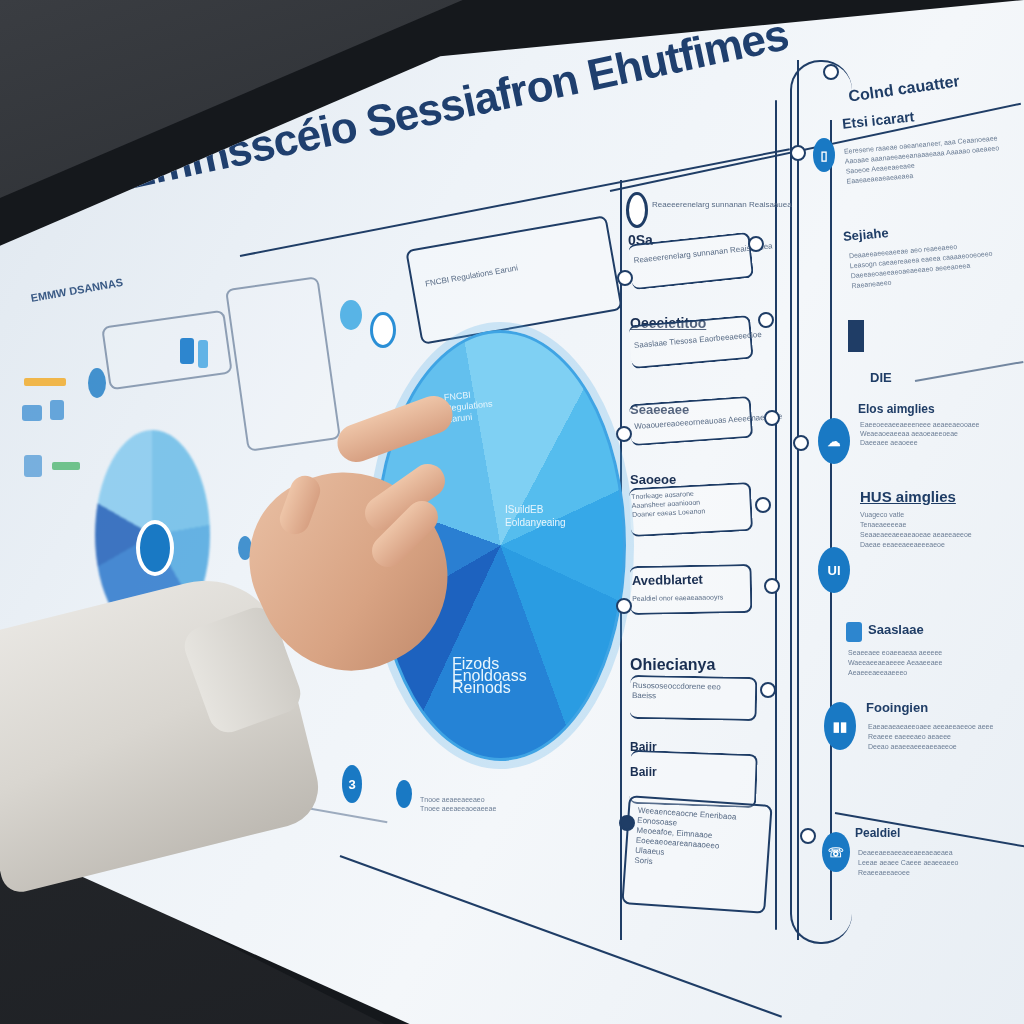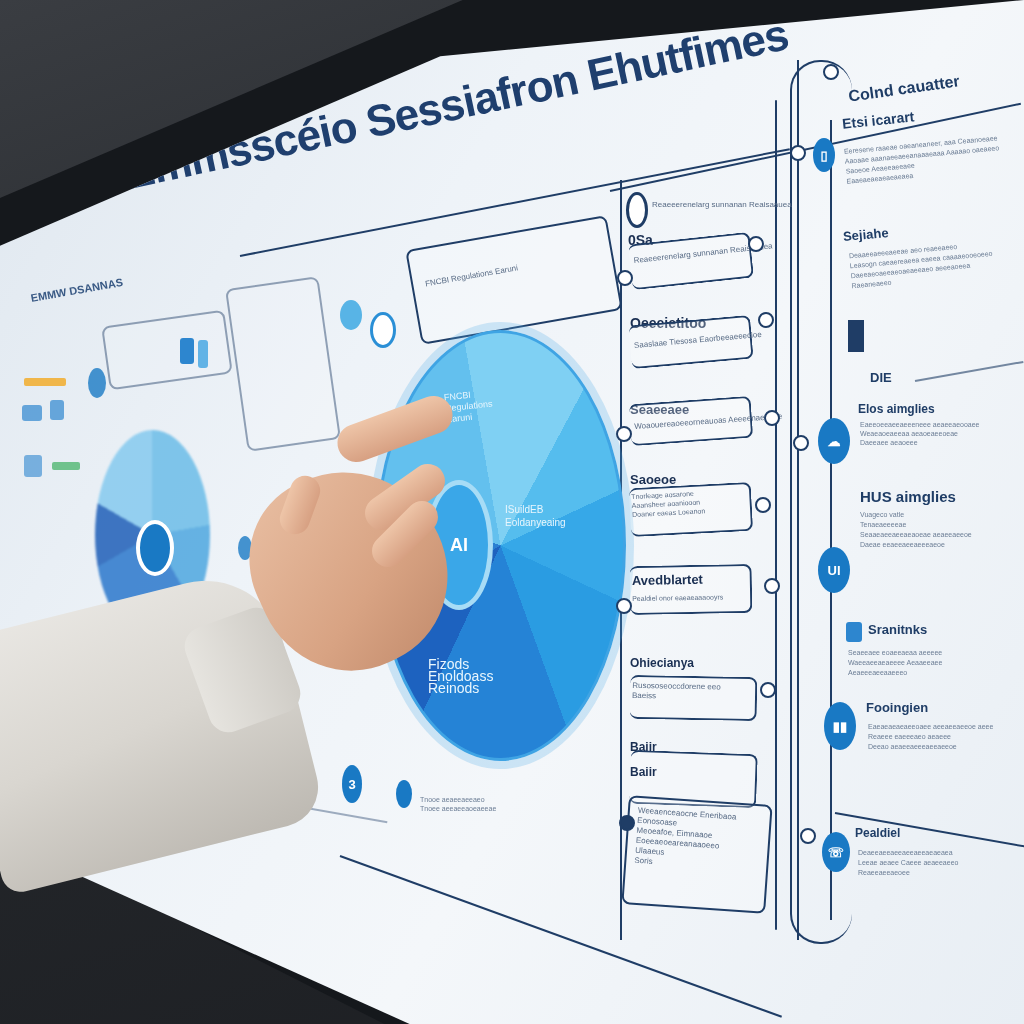--- a/index.html
+++ b/index.html
@@ -75,44 +75,41 @@
     <div class="bubble" style="left:370px;top:312px;width:20px;height:30px;border:3px solid #2a8fd6;background:#fff;"></div>
 
     <div class="pie" style="left:95px;top:430px;width:115px;height:210px;
       background:conic-gradient(#6cbde8 0deg 80deg,#4ea7e0 80deg 150deg,#2b78cc 150deg 240deg,#1f5fb8 240deg 300deg,#86caef 300deg 360deg);opacity:.85;filter:blur(1px);"></div>
     <div class="bubble" style="left:136px;top:520px;width:30px;height:48px;border:4px solid #fff;"></div>
     <div class="bubble" style="left:238px;top:536px;width:14px;height:24px;opacity:.8"></div>
 
     <div class="pie" style="left:375px;top:330px;width:245px;height:425px;border:3px solid #3fa4e4;
       background:conic-gradient(from -10deg,#7fd0f3 0deg 38deg,#55bdee 38deg 75deg,#36a8e8 75deg 125deg,#2a9ce2 125deg 170deg,#2583d6 170deg 215deg,#1d62bf 215deg 250deg,#2a7fd2 250deg 300deg,#63c0ee 300deg 360deg);
       box-shadow:0 0 0 8px rgba(80,170,230,.25);"></div>
-    <div class="bubble" style="left:425px;top:480px;width:58px;height:120px;background:#3aa7e8;border:5px solid #a7dcf6;">
-      <span style="font-size:18px;">AI</span>
-    </div>
     <div style="position:absolute;left:445px;top:390px;color:#e9f6fd;font-size:9px;white-space:pre;line-height:11px;transform:rotate(-6deg);">FNCBI
 Regulations
 Earuni</div>
     <div style="position:absolute;left:505px;top:503px;color:#e9f6fd;font-size:10px;white-space:pre;line-height:13px;">ISuildEB
 Eoldanyeaing</div>
-    <div style="position:absolute;left:428px;top:658px;color:#e9f6fd;font-size:14px;white-space:pre;line-height:12px;">Fizods
+    <div style="position:absolute;left:452px;top:658px;color:#e9f6fd;font-size:16px;white-space:pre;line-height:12px;">Fizods
 Enoldoass
 Reinods</div>
     <div style="position:absolute;left:400px;top:605px;color:#e9f6fd;font-size:7px;white-space:pre;line-height:9px;">Eueis
 Eeciass</div>
 
     <div class="bubble" style="left:626px;top:192px;width:16px;height:30px;background:#fff;border:3px solid #1f3d66;"></div>
     <div class="card-text" style="left:652px;top:200px;">Reaeeerenelarg sunnanan
 Reaisaauea</div>
     <div class="card-title" style="left:628px;top:232px;font-size:14px;">0Sa</div>
     <div class="card" style="left:630px;top:238px;width:120px;height:42px;transform:rotate(-6deg);border-left:none;">
       <div class="card-text" style="left:4px;top:10px;">Reaeeerenelarg sunnanan
 Reaisaauea</div>
     </div>
 
-    <div class="card-title" style="left:630px;top:315px;font-size:14px;">Oeeeietitoo</div>
+    <div class="card-title" style="left:630px;top:315px;font-size:14px;text-decoration:underline;">Oeeeietitoo</div>
     <div class="card" style="left:630px;top:320px;width:120px;height:40px;transform:rotate(-5deg);border-left:none;">
       <div class="card-text" style="left:4px;top:14px;">Saaslaae Tiesosa
 Eaorbeeaeeecloe</div>
     </div>
 
     <div class="card-title" style="left:630px;top:402px;font-size:13px;">Seaeeaee</div>
     <div class="card" style="left:630px;top:400px;width:120px;height:38px;transform:rotate(-4deg);border-left:none;">
       <div class="card-text" style="left:4px;top:16px;">Woaouereaoeeorneauoas
 Aeeeenaeeeae</div>
     </div>
@@ -122,21 +119,21 @@
       <div class="card-text" style="left:2px;top:2px;font-size:7px;line-height:9px;white-space:pre;">Tnorleage aosarone
 Aaansheer aoaniooon
 Doaner eaeas Loeanon</div>
     </div>
 
     <div class="card" style="left:630px;top:565px;width:120px;height:45px;transform:rotate(-1deg);border-left:none;">
       <div class="card-title" style="left:2px;top:5px;font-size:13px;">Avedblartet</div>
       <div class="card-text" style="left:2px;top:26px;font-size:7px;">Pealdiel onor eaeaeaaaooyrs</div>
     </div>
 
-    <div class="card-title" style="left:630px;top:656px;font-size:12px;text-align:center;">Ohiecianya</div>
+    <div class="card-title" style="left:630px;top:656px;font-size:16px;text-align:center;">Ohiecianya</div>
     <div class="card" style="left:630px;top:676px;width:125px;height:40px;transform:rotate(1deg);border-left:none;">
       <div class="card-text" style="left:2px;top:4px;white-space:pre;">Rusososeoccdorene eeo
 Baeiss</div>
     </div>
 
     <div class="card-title" style="left:630px;top:740px;font-size:12px;">Baiir</div>
     <div class="card" style="left:630px;top:752px;width:125px;height:50px;transform:rotate(2deg);border-left:none;"></div>
     <div class="card-title" style="left:630px;top:765px;font-size:12px;">Baiir</div>
     <div class="card" style="left:625px;top:800px;width:140px;height:105px;transform:rotate(4deg);border-left:2px solid #1f3d66;">
       <div class="card-text" style="left:8px;top:8px;white-space:pre;font-size:8px;">Weeaenceaocne Eneribaoa
@@ -181,28 +178,28 @@
     <div class="right-title" style="left:870px;top:370px;font-size:13px;">DIE</div>
     <div class="line" style="left:915px;top:380px;width:110px;transform:rotate(-10deg);opacity:.6"></div>
 
     <div class="bubble" style="left:818px;top:418px;width:32px;height:46px;">☁</div>
     <div class="right-title" style="left:858px;top:402px;font-size:12px;">Elos aimglies</div>
     <div class="right-text" style="left:860px;top:420px;font-size:7px;line-height:9px;white-space:pre;">Eaeeoeeaeeaeeeneee aeaeeaeooaee
 Weaeaoeaeeaa aeaoeaeeoeae
 Daeeaee aeaoeee</div>
 
     <div class="bubble" style="left:818px;top:547px;width:32px;height:46px;">UI</div>
-    <div class="right-title" style="left:860px;top:488px;font-size:15px;">HUS aimglies</div>
+    <div class="right-title" style="left:860px;top:488px;font-size:15px;text-decoration:underline;">HUS aimglies</div>
     <div class="right-text" style="left:860px;top:510px;font-size:7px;line-height:10px;white-space:pre;">Vuageco vatle
 Tenaeaeeeeae
 Seaaeaeeaeeaeaoeae aeaeeaeeoe
 Daeae eeaeeaeeaeeeaeoe</div>
 
     <div class="icon-sq" style="left:846px;top:622px;width:16px;height:20px;"></div>
-    <div class="right-title" style="left:868px;top:622px;font-size:13px;">Sranitnks</div>
+    <div class="right-title" style="left:868px;top:622px;font-size:13px;">Saaslaae</div>
     <div class="right-text" style="left:848px;top:648px;font-size:7px;line-height:10px;white-space:pre;">Seaeeaee eoaeeaeaa aeeeee
 Waeeaeeaeaeeee Aeaaeeaee
 Aeaeeeaeeaaeeeo</div>
 
     <div class="bubble" style="left:824px;top:702px;width:32px;height:48px;">▮▮</div>
     <div class="right-title" style="left:866px;top:700px;font-size:13px;">Fooingien</div>
     <div class="right-text" style="left:868px;top:722px;font-size:7px;line-height:10px;white-space:pre;">Eaeaeaeaeaeeoaee aeeaeeaeeoe aeee
 Reaeee eaeeeaeo aeaeee
 Deeao aeaeeaeeeaeeaeeoe</div>
 

